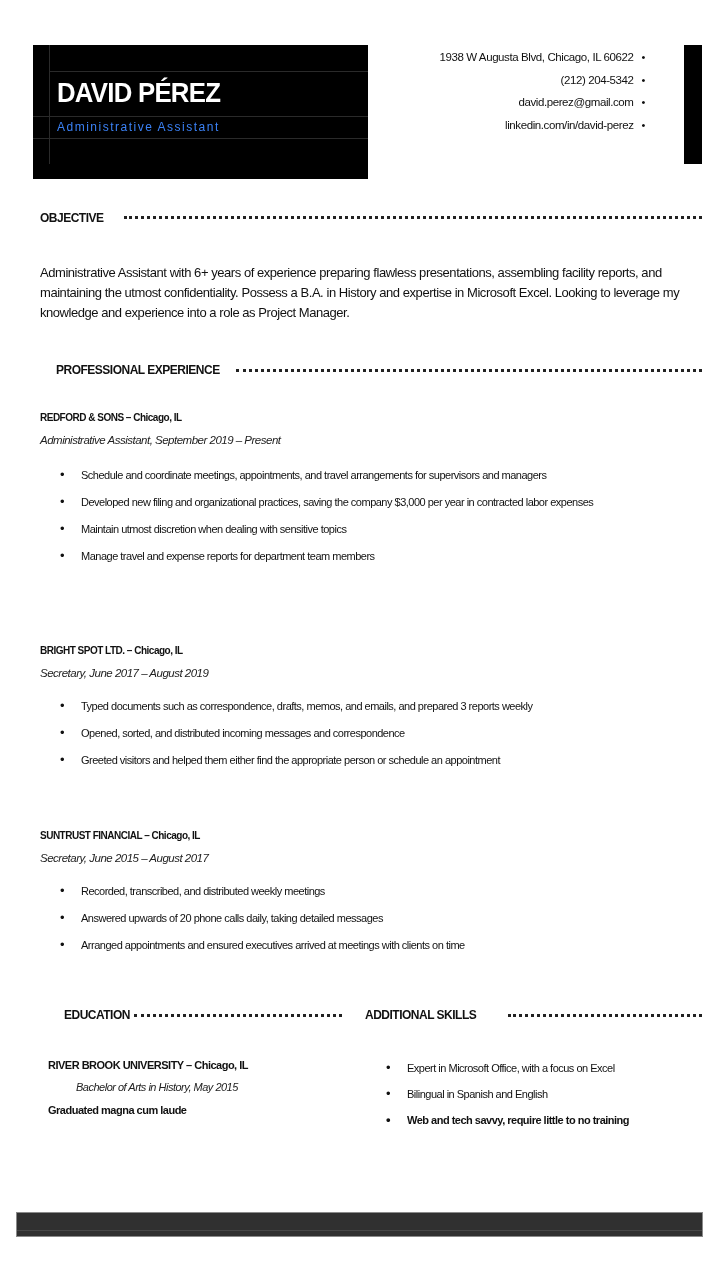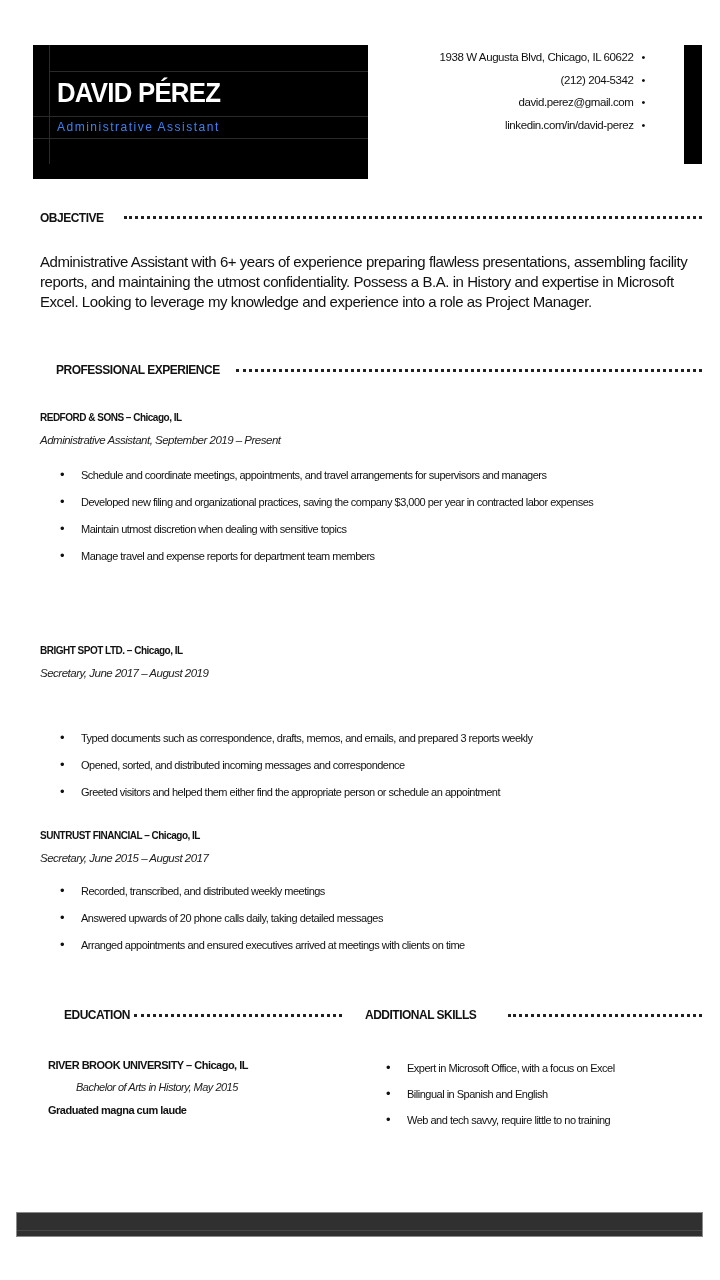--- a/index.html
+++ b/index.html
@@ -12,21 +12,21 @@
     .title { position: absolute; left: 24px; top: 59px; color: #3b82f6; font-size: 12px; letter-spacing: 1.5px; margin-top: 16px; }
 
     .contact { position: absolute; right: 75px; top: 49px; text-align: right; }
     .contact-line { font-size: 11.5px; height: 22.5px; line-height: 16px; letter-spacing: -0.4px; transform-origin: right; }
     .contact-line .dot { display: inline-block; margin-left: 8px; font-size: 11px; }
     .right-bar { position: absolute; left: 684px; top: 45px; width: 18px; height: 119px; background: #000; }
 
     .sec-head { position: absolute; font-size: 12px; font-weight: bold; letter-spacing: -0.5px; }
     .dots { position: absolute; height: 3px; border-top: 3px dotted #222; }
 
-    .para { position: absolute; left: 40px; top: 252px; width: 660px; font-size: 15px; line-height: 20px; letter-spacing: -0.45px; }
+    .para { position: absolute; left: 40px; top: 263px; width: 660px; font-size: 13px; line-height: 20px; letter-spacing: -0.45px; }
 
     .company { position: absolute; left: 40px; font-size: 10px; font-weight: bold; letter-spacing: -0.5px; }
     .role { position: absolute; left: 40px; font-size: 11.5px; font-style: italic; letter-spacing: -0.5px; color: #222; }
     .bullets { position: absolute; left: 60px; width: 620px; list-style: none; }
     .bullets li { position: relative; padding-left: 21px; font-size: 11px; line-height: 18px; letter-spacing: -0.5px; margin-bottom: 9px; }
     .bullets li::before { content: "\2022"; position: absolute; left: 0; top: 0; font-size: 13px; }
 
     .edu-line { position: absolute; left: 40px; font-size: 11px; letter-spacing: -0.5px; padding-left: 8px; }
     .footer-bar { position: absolute; left: 16px; top: 1212px; width: 687px; height: 25px; background: #303030; border: 1px solid #8a8a8a; }
     .footer-bar .inner { position: absolute; left: 0; right: 0; top: 17px; height: 1px; background: #474747; }
@@ -62,21 +62,21 @@
 <div class="role" style="top:434px;">Administrative Assistant, September 2019 – Present</div>
 <ul class="bullets" style="top:466px;">
   <li>Schedule and coordinate meetings, appointments, and travel arrangements for supervisors and managers</li>
   <li>Developed new filing and organizational practices, saving the company $3,000 per year in contracted labor expenses</li>
   <li>Maintain utmost discretion when dealing with sensitive topics</li>
   <li>Manage travel and expense reports for department team members</li>
 </ul>
 
 <div class="company" style="top:645px;">BRIGHT SPOT LTD. – Chicago, IL</div>
 <div class="role" style="top:667px;">Secretary, June 2017 – August 2019</div>
-<ul class="bullets" style="top:697px;margin-top:32px;">
+<ul class="bullets" style="top:697px;">
   <li>Typed documents such as correspondence, drafts, memos, and emails, and prepared 3 reports weekly</li>
   <li>Opened, sorted, and distributed incoming messages and correspondence</li>
   <li>Greeted visitors and helped them either find the appropriate person or schedule an appointment</li>
 </ul>
 
 <div class="company" style="top:830px;">SUNTRUST FINANCIAL – Chicago, IL</div>
 <div class="role" style="top:852px;">Secretary, June 2015 – August 2017</div>
 <ul class="bullets" style="top:882px;">
   <li>Recorded, transcribed, and distributed weekly meetings</li>
   <li>Answered upwards of 20 phone calls daily, taking detailed messages</li>
@@ -87,18 +87,18 @@
 <div class="dots" style="left:134px;top:1014px;width:208px;"></div>
 <div class="edu-line" style="top:1059px;font-weight:bold;">RIVER BROOK UNIVERSITY – Chicago, IL</div>
 <div class="edu-line" style="top:1081px;font-style:italic;color:#222;margin-left:28px;">Bachelor of Arts in History, May 2015</div>
 <div class="edu-line" style="top:1104px;font-weight:bold;">Graduated magna cum laude</div>
 
 <div class="sec-head" style="left:365px;top:1008px;">ADDITIONAL SKILLS</div>
 <div class="dots" style="left:508px;top:1014px;width:194px;"></div>
 <ul class="bullets" style="left:386px;top:1059px;width:320px;">
   <li style="margin-bottom:8px;">Expert in Microsoft Office, with a focus on Excel</li>
   <li style="margin-bottom:8px;">Bilingual in Spanish and English</li>
-  <li style="margin-bottom:8px;">Web and tech savvy, require little to no training</li>
+  <li style="margin-bottom:8px;font-weight:bold;">Web and tech savvy, require little to no training</li>
 </ul>
 
 <div class="footer-bar">
     <div class="inner"></div>
   </div>
 
 </body></html>

